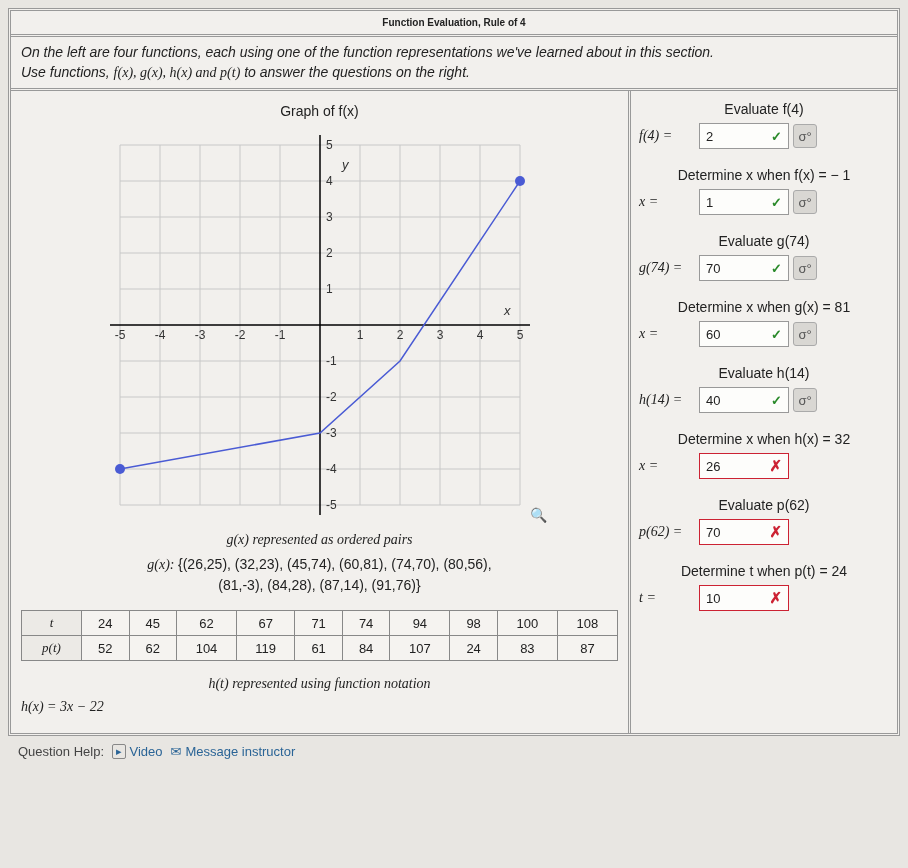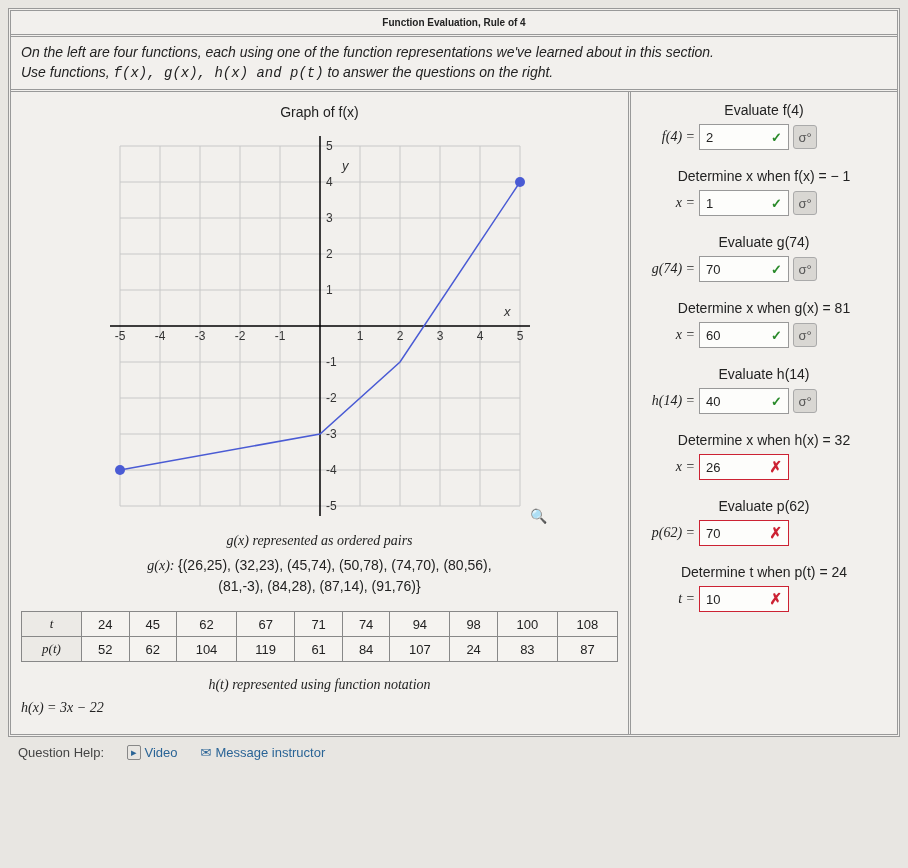--- a/index.html
+++ b/index.html
@@ -22,21 +22,21 @@
   padding: 6px;
   border-bottom: 3px double #999;
   font-size: 10px;
 }
 .instructions {
   padding: 6px 10px;
   font-style: italic;
   border-bottom: 3px double #999;
   line-height: 1.4;
 }
-.instructions .mathvar { font-style: italic; font-family: Liberation Mono, monospace; }
+.instructions .mathvar { font-style: italic; font-family: Liberation Serif, serif; }
 .content { display: flex; }
 .left {
   width: 620px;
   border-right: 3px double #999;
   padding: 8px 10px 12px 10px;
 }
 .right {
   flex: 1;
   padding: 10px 8px;
 }
@@ -58,21 +58,21 @@
   border: 1px solid #888;
   padding: 4px 6px;
   text-align: center;
   background: #f5f3f0;
 }
 .data-table td.rowhead { font-family: 'Times New Roman', serif; font-style: italic; background: #eceae6; width: 60px; }
 .h-notation { margin: 6px 0; }
 .q-block { margin-bottom: 18px; }
 .q-prompt { text-align: center; margin-bottom: 6px; font-size: 14px; }
 .q-row { display: flex; align-items: center; justify-content: flex-start; gap: 4px; }
-.q-lhs { font-family: 'Times New Roman', serif; font-style: italic; white-space: nowrap; min-width: 56px; text-align: right; }
+.q-lhs { font-family: 'Times New Roman', serif; font-style: italic; white-space: nowrap; min-width: 56px; }
 .ans-box {
   border: 1px solid #999;
   background: #fdfdfb;
   padding: 3px 6px;
   width: 90px;
   height: 26px;
   display: flex;
   align-items: center;
   justify-content: space-between;
   font-size: 13px;
@@ -81,21 +81,21 @@
 .mark-correct { color: #2a8a2a; font-weight: bold; }
 .mark-wrong { color: #c23; font-weight: bold; font-size: 15px; }
 .retry-btn {
   width: 24px; height: 24px;
   background: #d9d7d3;
   border: 1px solid #aaa;
   border-radius: 3px;
   display: flex; align-items: center; justify-content: center;
   font-size: 13px; color: #555;
 }
-.help-line { padding: 8px 10px; font-size: 13px; color: #444; display:flex; gap: 23px; }
+.help-line { padding: 8px 10px; font-size: 13px; color: #444; display:flex; gap: 8px; }
 .help-link { color: #2a6496; display:flex; align-items:center; gap:4px; }
 .icon-box { border:1px solid #888; padding:0 3px; font-size:11px; border-radius:2px; }
 .mag { font-size: 14px; color: #888; }
 </style>
 </head>
 <body>
 
 <div class="outer">
 
   <div class="title-bar">Function Evaluation, Rule of 4</div>
@@ -175,21 +175,21 @@
           <circle cx="-200" cy="144" r="5" fill="#4a5bd4"></circle>
           <circle cx="200" cy="-144" r="5" fill="#4a5bd4"></circle>
         </g>
         <text x="440" y="395" class="mag">🔍</text>
       </svg>
 
       <div class="section-title">
         <span class="math">g(x) represented as ordered pairs</span>
       </div>
       <div class="ordered-pairs">
-        <span class="math">g(x): </span><span>{(26,25), (32,23), (45,74), (50,78), (74,70), (80,56),</span><br>
+        <span class="math">g(x): </span><span>{(26,25), (32,23), (45,74), (60,81), (74,70), (80,56),</span><br>
         <span>(81,-3), (84,28), (87,14), (91,76)}</span>
       </div>
 
       <table class="data-table">
         <tbody>
             <tr>
           <td class="rowhead">t</td>
           <td>24</td>
           <td>45</td>
           <td>62</td>

